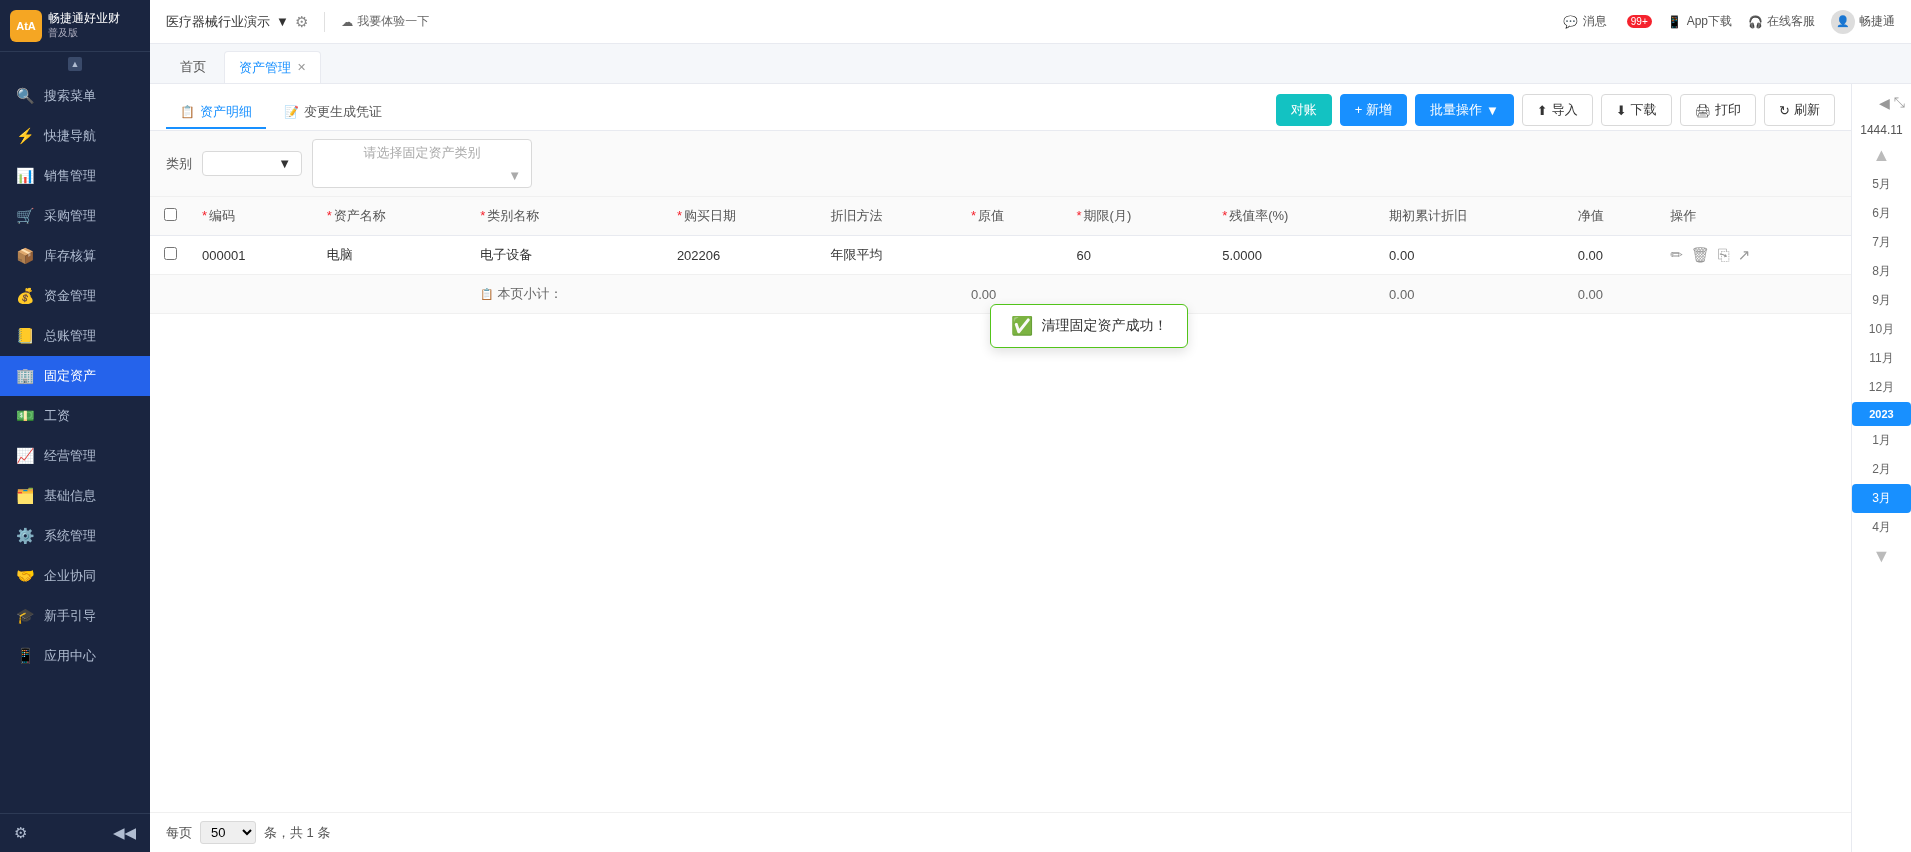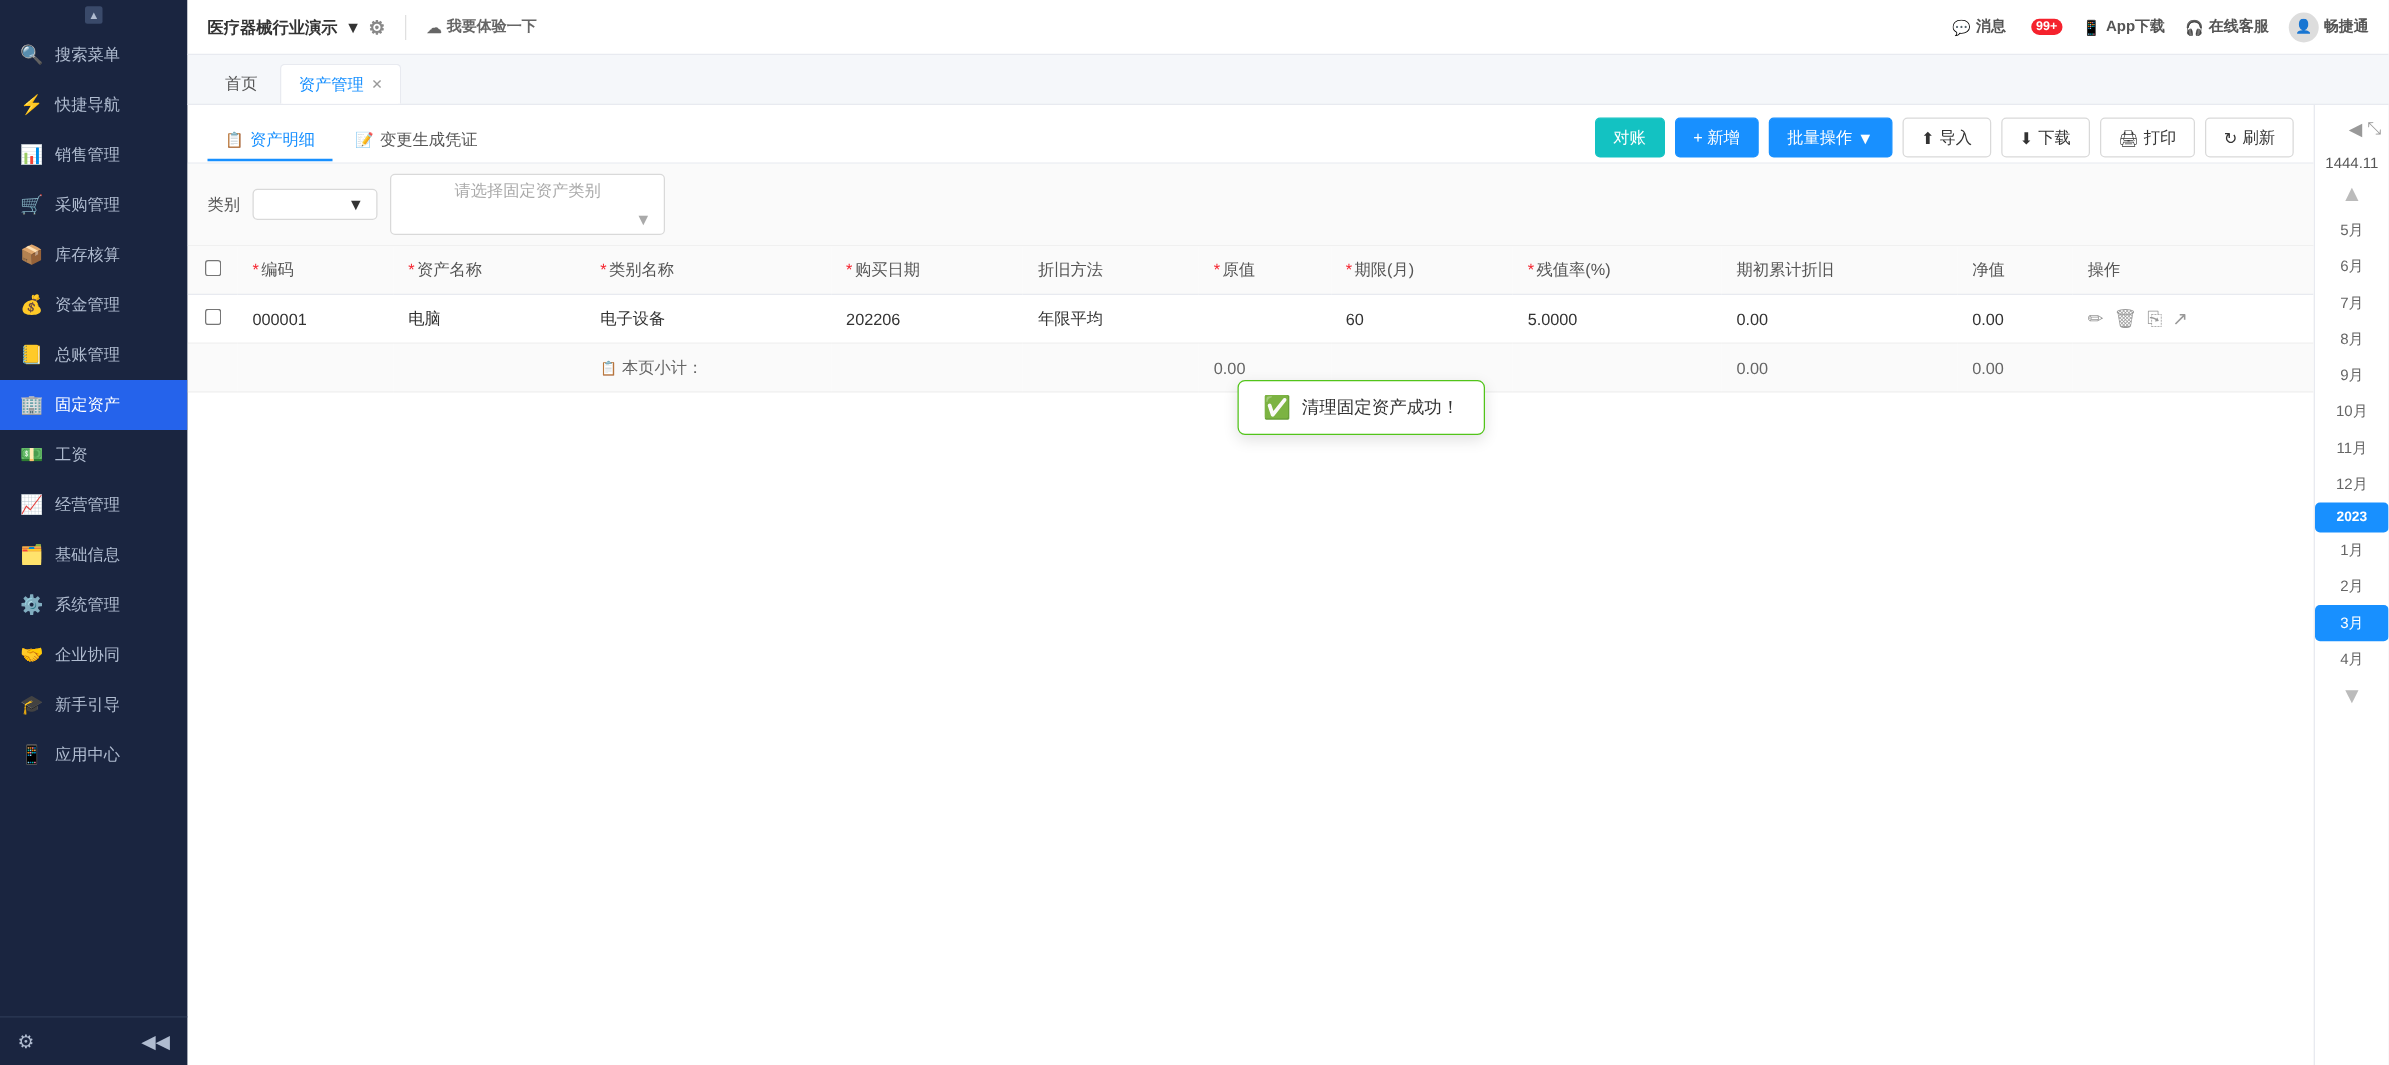--- a/index.html
+++ b/index.html
@@ -64,21 +64,20 @@
 
     
     .topbar {
       background: #fff;
       height: 44px;
       display: flex; align-items: center;
       padding: 0 16px;
       border-bottom: 1px solid #e8eaf0;
       gap: 10px;
       flex-shrink: 0;
-      font-weight: bold;
     }
     .topbar-company { display: flex; align-items: center; gap: 6px; font-size: 13px; color: #333; }
     .topbar-divider { width: 1px; height: 20px; background: #e0e0e0; margin: 0 6px; }
     .topbar-experience { display: flex; align-items: center; gap: 4px; color: #666; font-size: 12px; cursor: pointer; }
     .topbar-right { margin-left: auto; display: flex; align-items: center; gap: 16px; }
     .topbar-action { display: flex; align-items: center; gap: 4px; color: #555; font-size: 12px; cursor: pointer; }
     .badge {
       background: #f5222d;
       color: #fff;
       font-size: 10px;
@@ -305,20 +304,27 @@
     }
     .panel-nav { color: #bbb; font-size: 18px; cursor: pointer; padding: 4px; }
 
     
     input[type="checkbox"] { cursor: pointer; }
   </style>
 </head>
 <body>
 
 <div class="sidebar">
+  <div class="sidebar-header">
+    <div class="sidebar-logo">AtA</div>
+    <div>
+      <div class="sidebar-title">畅捷通好业财</div>
+      <div class="sidebar-subtitle">普及版</div>
+    </div>
+  </div>
   <div class="scroll-arrows" style="padding:4px 0;">
     <div class="scroll-arrow">▲</div>
   </div>
   <div class="sidebar-scroll" id="sidebar-menu">
       <div class="sidebar-item">
         <span class="icon">🔍</span>
         <span>搜索菜单</span>
       </div>
       <div class="sidebar-item">
         <span class="icon">⚡</span>
@@ -534,20 +540,25 @@
     <td></td>
     <td></td>
     <td>0.00</td>
     <td>0.00</td>
     <td></td>
   </tr>
             </tbody>
         </table>
       </div>
 
+      <div class="pagination">
+        <span>每页</span>
+        <select id="per-page-select"><option value="10">10</option><option value="20">20</option><option value="50" selected="">50</option><option value="100">100</option></select>
+        <span>条，共 1 条</span>
+      </div>
 
       <div class="toast">
         <span class="toast-icon">✅</span>
         <span>清理固定资产成功！</span>
       </div>
     </div>
 
     <div class="right-panel">
       <div class="right-panel-header">
         <span class="panel-ctrl-btn">◀</span>

